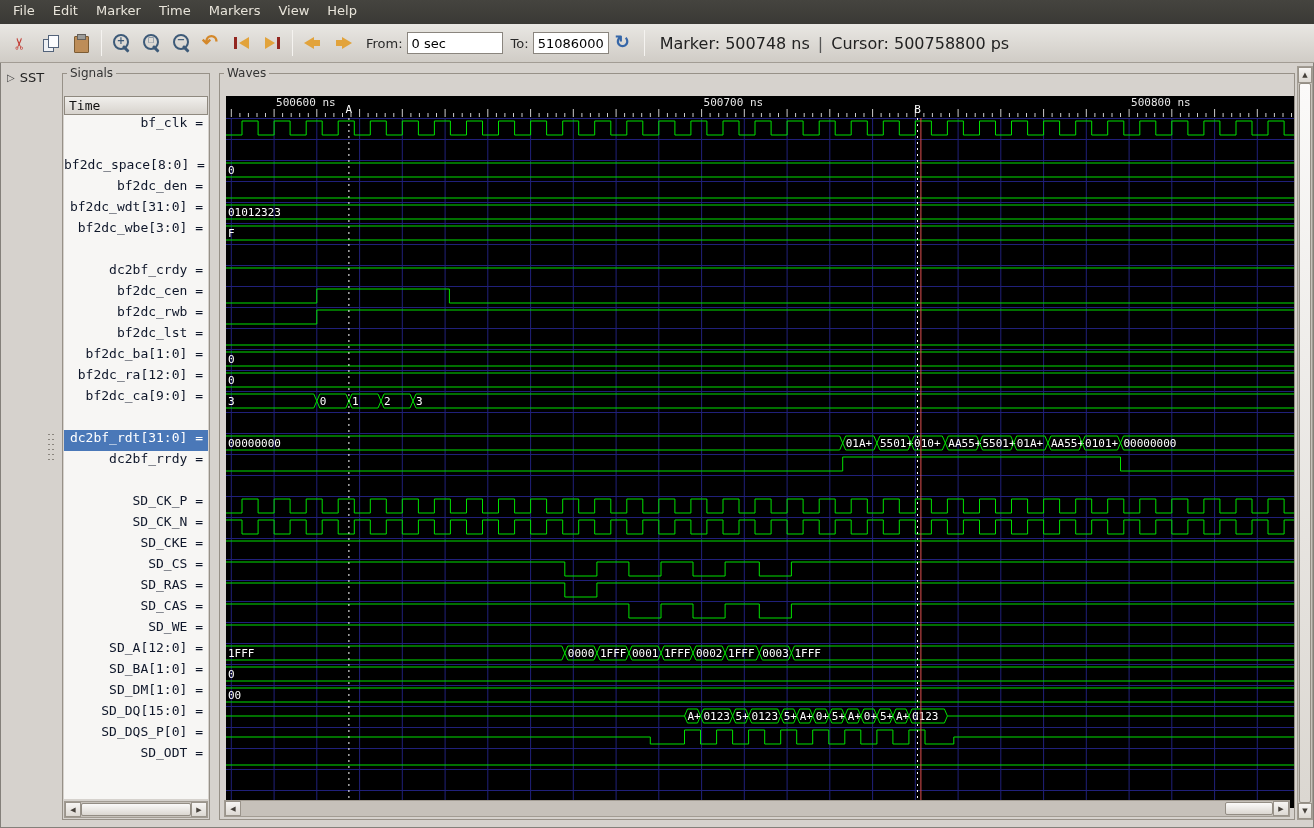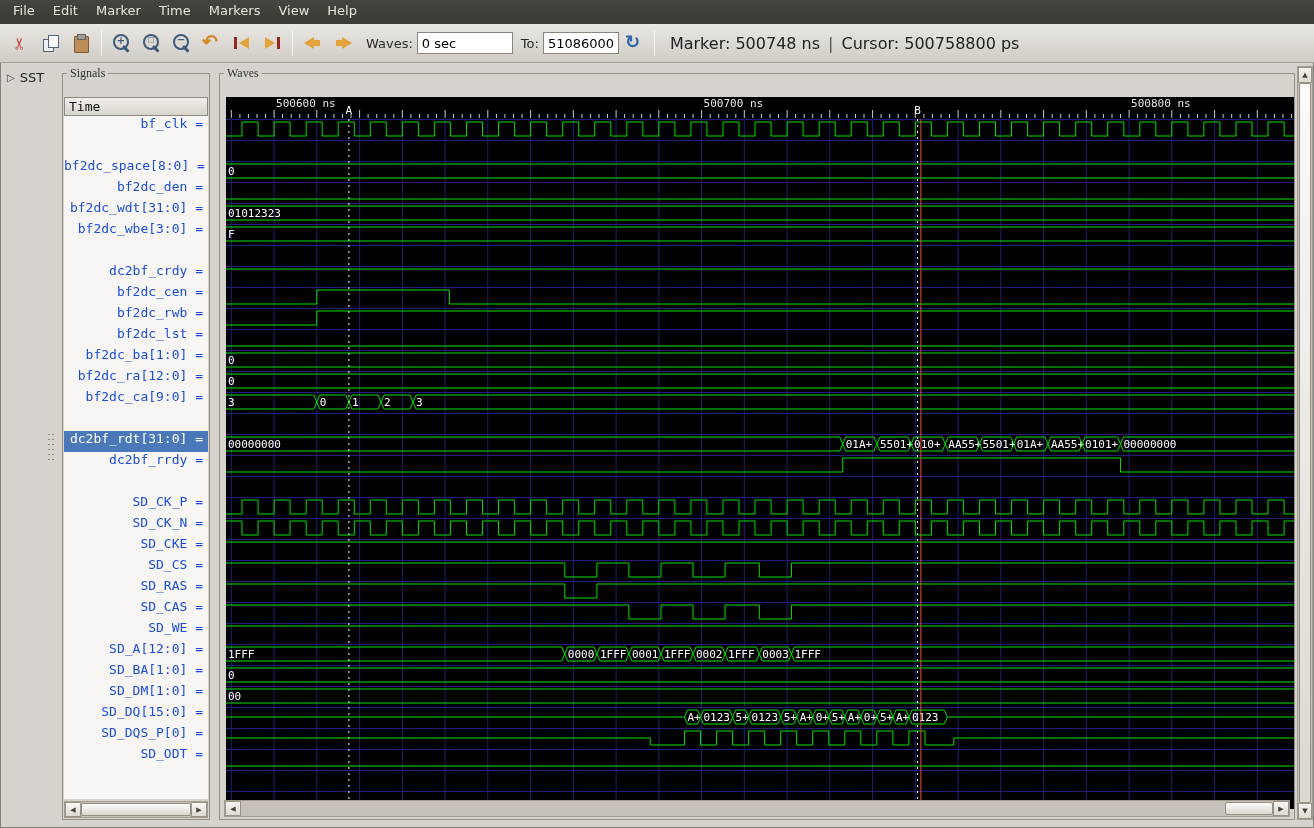--- a/index.html
+++ b/index.html
@@ -45,31 +45,31 @@
   .ic-shift-right::after { content: ""; position: absolute; right: 11px; top: 7px; width: 6px; height: 6px; background: #e2a33b; }
   .ic-reload::before { content: "\21BB"; position: absolute; left: 1px; top: -2px; font-size: 18px; font-weight: bold; color: #3566a8; }
 
   
   .sst { position: absolute; left: 7px; top: 70px; display: flex; align-items: center; gap: 5px; font-size: 13px; color: #222; }
   .sst .tri { font-size: 10px; color: #444; }
   .pane-grip { position: absolute; left: 47px; top: 432px; width: 9px; height: 28px; background-image: radial-gradient(#8a857e 30%, transparent 32%); background-size: 4px 5px; }
 
   
   fieldset.frame { position: absolute; border: 1px solid #979188; background: #d6d2cd; padding: 0; }
-  fieldset.frame legend { font-size: 12px; color: #333; margin-left: 4px; padding: 0 3px; font-family: Liberation Serif, serif; }
+  fieldset.frame legend { font-size: 12px; color: #333; margin-left: 4px; padding: 0 3px; }
   #signals-frame { left: 62px; top: 66px; width: 148px; height: 754px; }
   #waves-frame { left: 219px; top: 66px; width: 1076px; height: 754px; }
 
   .time-header {
     position: absolute; left: 1px; right: 1px; top: 16px; height: 19px;
     background: linear-gradient(#f1efec, #d7d3cd); border: 1px solid #8f897f;
     font: 13px/17px "DejaVu Sans Mono", monospace; color: #111; padding-left: 4px;
   }
   #signal-list { position: absolute; left: 1px; right: 1px; top: 35px; bottom: 20px; background: #f7f6f4; overflow: hidden; }
-  .sig-row { height: 21px; line-height: 21px; font: 13px "DejaVu Sans Mono", monospace; color: #1d4ed8; text-align: right; padding-right: 5px; white-space: nowrap; overflow: hidden; }
+  .sig-row { height: 21px; line-height: 21px; font: 13px "DejaVu Sans Mono", monospace; color: #0f172a; text-align: right; padding-right: 5px; white-space: nowrap; overflow: hidden; }
   .sig-row.selected { background: #4a78b8; color: #ffffff; }
 
   #wave-svg { position: absolute; left: 6px; top: 16px; background: #000; display: block; }
   .wv { fill: none; stroke-width: 1; }
   .wtxt { font: 11px "DejaVu Sans Mono", monospace; }
   .wmk { text-anchor: middle; }
 
   
   .hscroll { position: absolute; height: 17px; display: flex; background: #c6c1ba; border: 1px solid #a29c93; }
   #signals-hscroll { left: 1px; right: 1px; bottom: 1px; }
@@ -131,21 +131,21 @@
           <span class="tbicon ic-zoom-end"></span>
         </button>
         <span class="tbsep"></span>
         <button class="tbtn">
           <span class="tbicon ic-shift-left"></span>
         </button>
         <button class="tbtn">
           <span class="tbicon ic-shift-right"></span>
         </button>
       </div>
-    <span class="tb-label">Waves:</span>
+    <span class="tb-label">From:</span>
     <input class="tb-input" id="from-input" value="0 sec" style="">
     <span class="tb-label">To:</span>
     <input class="tb-input" id="to-input" value="510860001 p" style="">
     <button class="tbtn">
         <span class="tbicon ic-reload"></span>
       </button>
     <span class="tbsep"></span>
     <span class="tb-status"><span>Marker: 500748 ns</span><span class="pipe">|</span><span>Cursor: 500758800 ps</span></span>
   </div>
 

